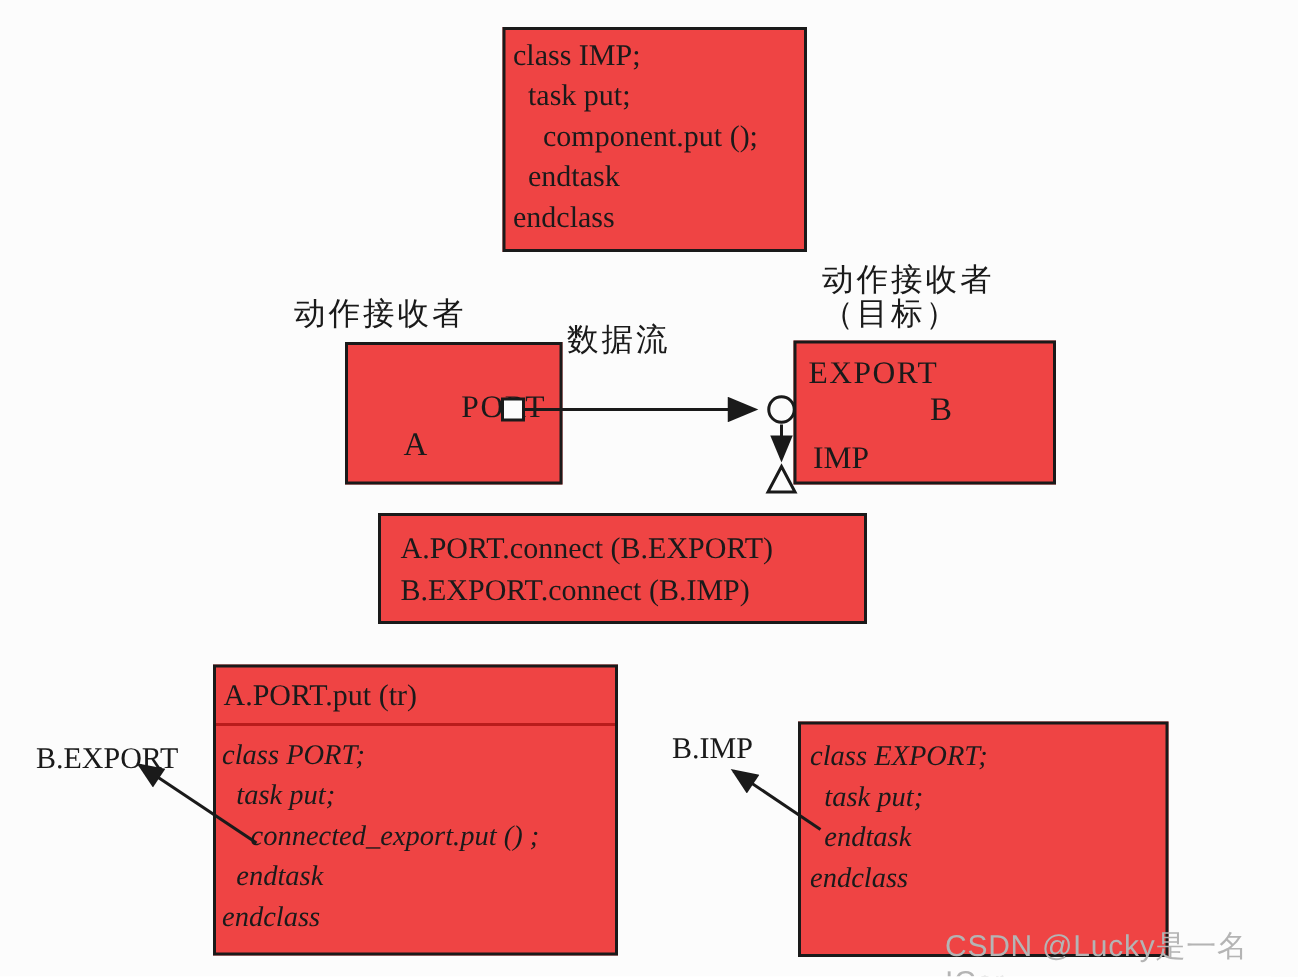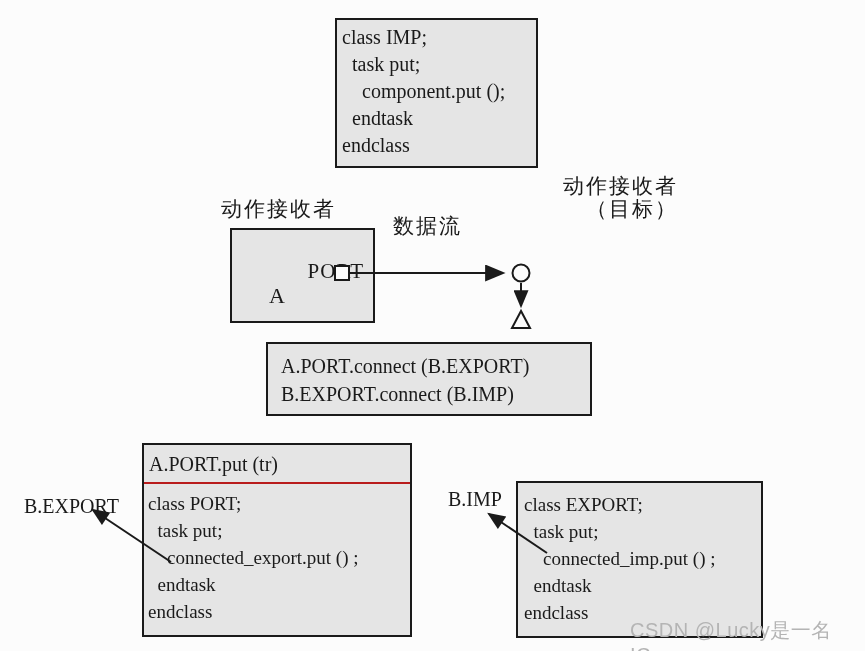--- a/index.html
+++ b/index.html
@@ -8,33 +8,33 @@
     width:865px;height:651px;
     background:#fcfcfc;
     font-family:"Liberation Serif","DejaVu Serif",serif;
     color:#1a1a1a;
     overflow:hidden;
   }
   .abs{position:absolute;}
   .box{
     position:absolute;
     border:2px solid #1a1a1a;
-    background:#e5e5e5;
+    background:#ef4444;
     box-sizing:border-box;
   }
   .code-line{
     white-space:pre;
     line-height:27px;
     font-size:20px;
   }
-  .code-sm .code-line{font-size:19px;}
+  .code-sm .code-line{font-size:19px;font-style:italic;}
   .cjk{
     font-size:21px;
     letter-spacing:2px;
-    text-align:right;
+    text-align:left;
     line-height:23px;
   }
   .inner-label{position:absolute;font-size:21px;}
   #connector-layer{position:absolute;left:0;top:0;pointer-events:none;}
   #watermark{
     font-family:"Liberation Sans","DejaVu Sans",sans-serif;
     font-size:20px;
     color:#b4b4b4;
     letter-spacing:0.5px;
   }
@@ -59,45 +59,49 @@
     <span class="inner-label" style="left:37px;top:53px;font-size:22px;">A</span>
   </div>
 
   <div class="abs cjk" style="left:378px;top:215px;width:84px;">数据流</div>
 
   <div class="abs cjk" style="left:548px;top:175px;width:130px;">
     <div>动作接收者</div>
     <div>（目标）</div>
   </div>
 
+  <div class="box" style="left:529px;top:227px;width:175px;height:96px;">
+    <span class="inner-label" style="left:8px;top:7px;letter-spacing:1px;">EXPORT</span>
+    <span class="inner-label" style="left:89px;top:31px;font-size:22px;">B</span>
+    <span class="inner-label" style="left:11px;top:64px;">IMP</span>
+  </div>
 
-  <div class="box" style="left:266px;top:342px;width:326px;height:74px;padding:8px 0 0 13px;">
+  <div class="box" style="left:252px;top:342px;width:326px;height:74px;padding:8px 0 0 13px;">
     <div class="code-line" style="line-height:28px;">A.PORT.connect (B.EXPORT)</div>
     <div class="code-line" style="line-height:28px;">B.EXPORT.connect (B.IMP)</div>
   </div>
 
   <div class="abs" style="left:24px;top:483px;font-size:20px;margin-top:12px;">B.EXPORT</div>
 
   <div class="box code-sm" style="left:142px;top:443px;width:270px;height:194px;">
     <div style="height:39px;border-bottom:2px solid #b91c1c;padding:8px 0 0 5px;font-size:20px;box-sizing:border-box;">A.PORT.put (tr)</div>
     <div style="padding:6px 0 0 4px;">
       <div class="code-line">class PORT;</div>
       <div class="code-line">  task put;</div>
       <div class="code-line">    connected_export.put () ;</div>
       <div class="code-line">  endtask</div>
       <div class="code-line">endclass</div>
     </div>
   </div>
 
   <div class="abs" style="left:448px;top:488px;font-size:20px;">B.IMP</div>
 
-  <div class="box code-sm" style="left:516px;top:481px;width:247px;height:157px;padding:8px 0 0 6px;">
+  <div class="box code-sm" style="left:532px;top:481px;width:247px;height:157px;padding:8px 0 0 6px;">
     <div class="code-line">class EXPORT;</div>
     <div class="code-line">  task put;</div>
-    <div class="code-line">    connected_imp.put () ;</div>
     <div class="code-line">  endtask</div>
     <div class="code-line">endclass</div>
   </div>
 
   <svg id="connector-layer" width="865" height="651" viewBox="0 0 865 651">
     <defs>
       <marker id="ah" viewBox="0 0 12 10" refX="10.5" refY="5" markerWidth="24" markerHeight="17" orient="auto" markerUnits="userSpaceOnUse">
         <path d="M0,0 L12,5 L0,10 z" fill="#1a1a1a"></path>
       </marker>
       <marker id="ah-s" viewBox="0 0 12 10" refX="10.5" refY="5" markerWidth="20" markerHeight="15" orient="auto" markerUnits="userSpaceOnUse">

